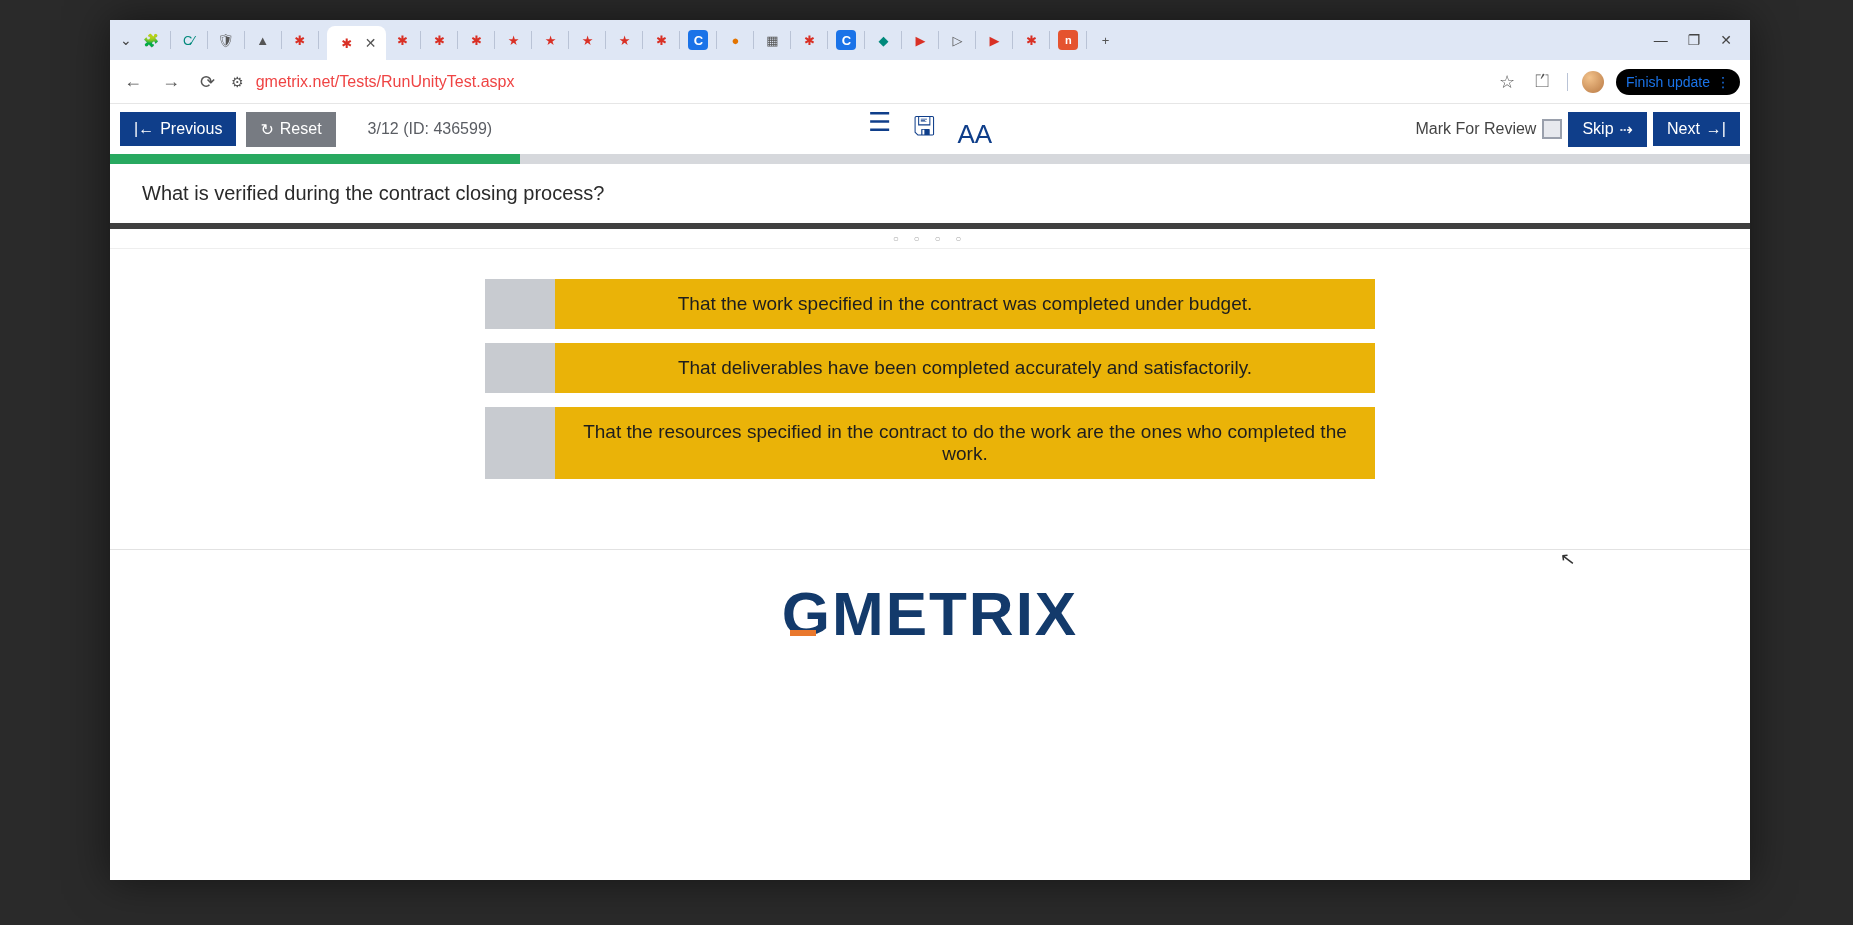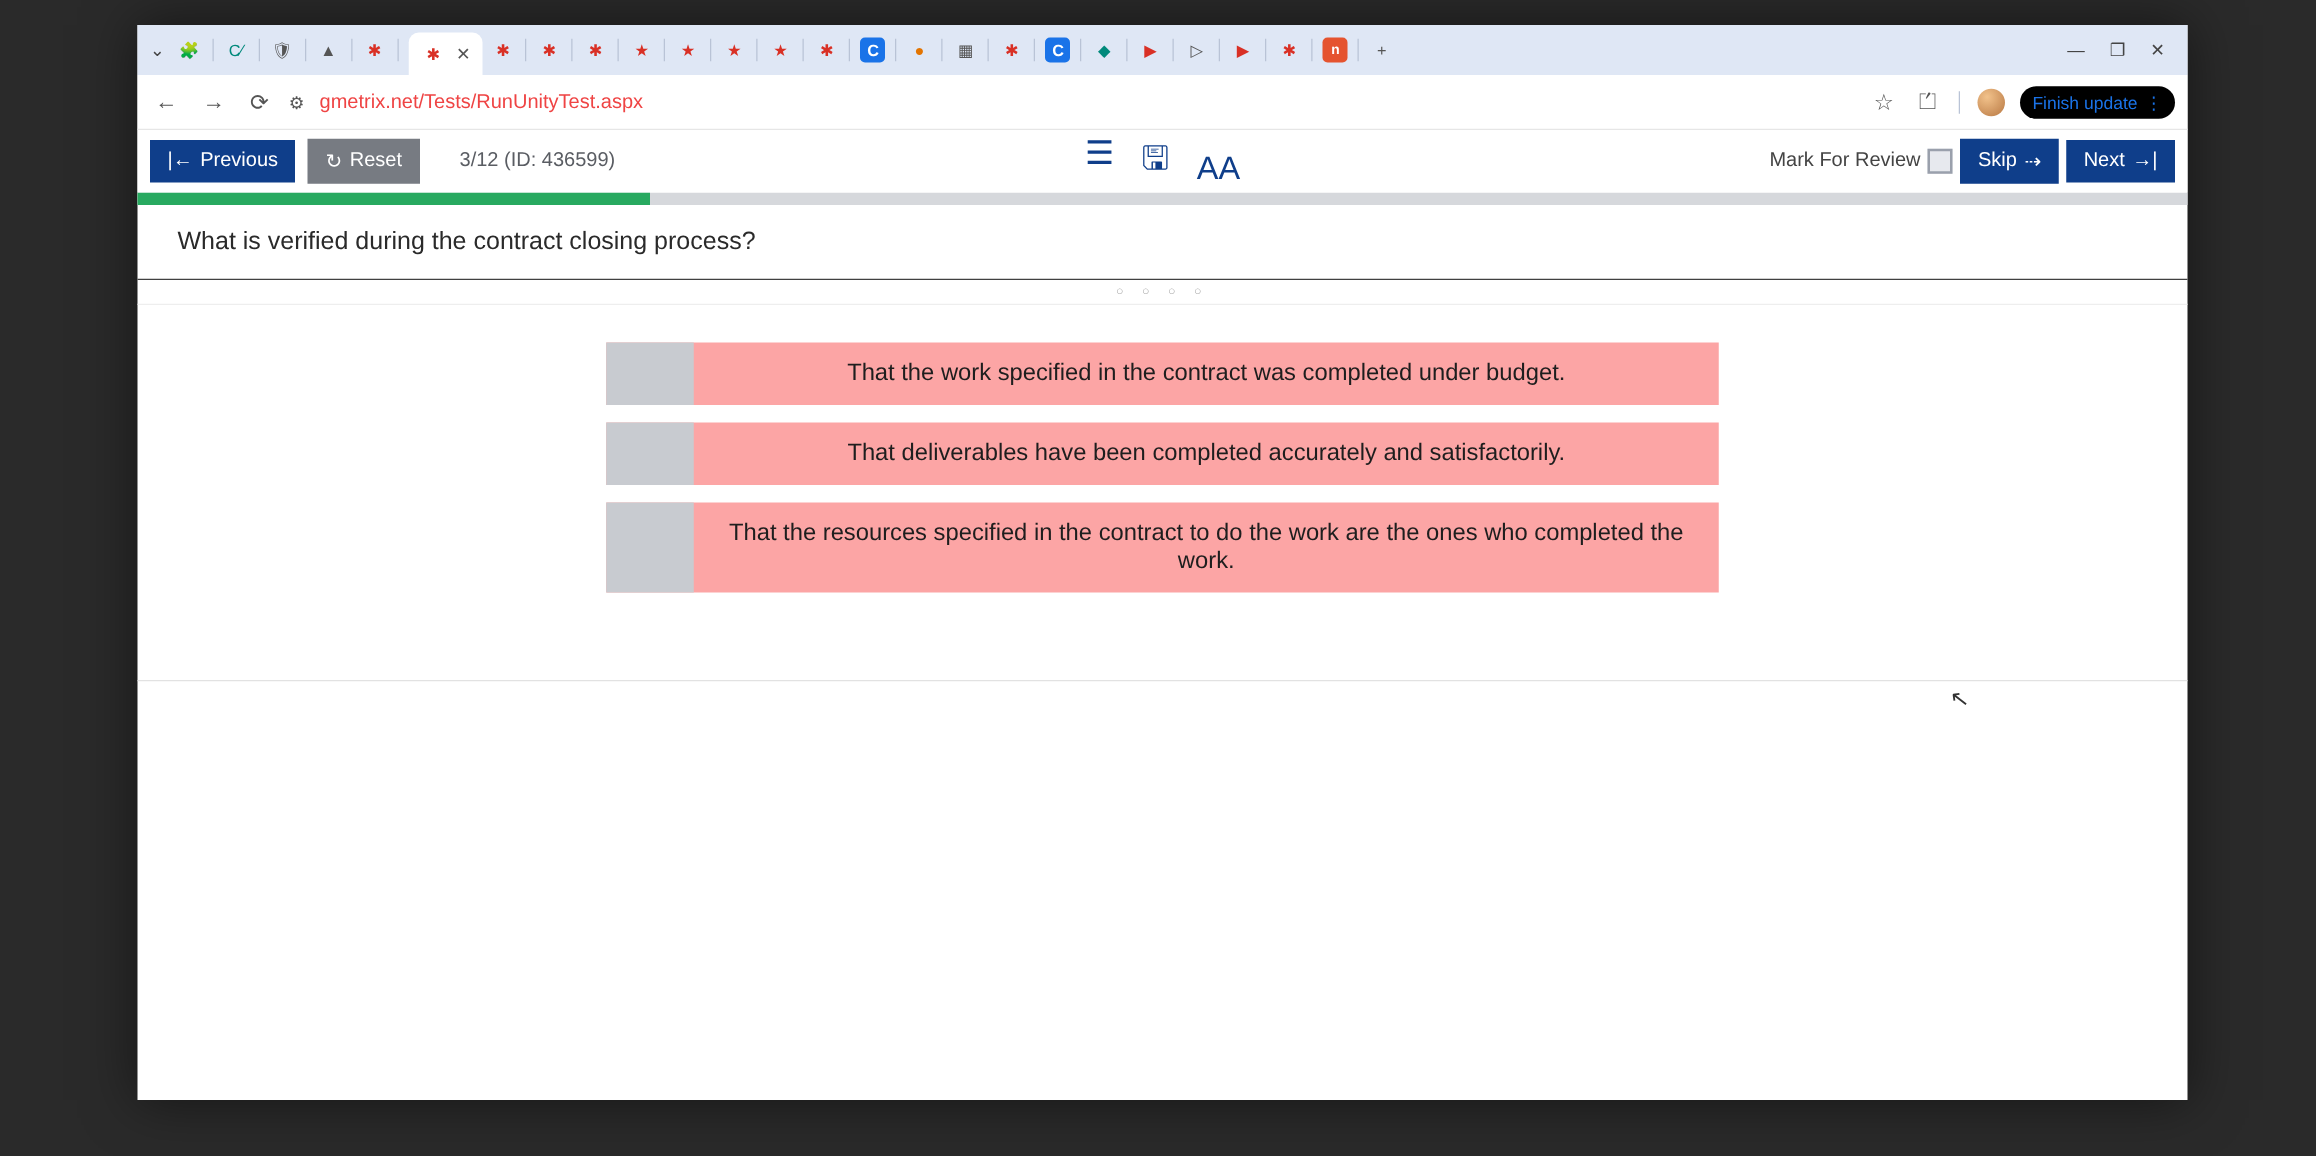--- a/index.html
+++ b/index.html
@@ -84,33 +84,33 @@
   }
   .centericons .ci { font-size:26px; cursor:pointer;}
   .markrev { margin-left:auto; display:flex; align-items:center; gap:6px; color:#444; font-size:16px;}
   .chk { width:20px; height:20px; border:2px solid #9aa0ac; background:#e7e9ee; cursor:pointer;}
   
   .progress { height:10px; background:#d6d8dc;}
   .progress .fill { height:100%; background:#28a960;}
   
   .question {
     padding:18px 32px; font-size:20px; color:#2a2a2a;
-    border-bottom:1px solid #404040;
+    border-bottom:6px solid #404040;
   }
   .dragdots {
     text-align:center; color:#aaa; font-size:10px; letter-spacing:6px;
     padding:4px 0; border-bottom:1px solid #eee;
   }
   
   .answers {
     display:flex; flex-direction:column; gap:14px;
     align-items:center; padding:30px 0 40px;
   }
   .answer {
-    width:890px; background:#fca5a5;
+    width:890px; background:#eab308;
     padding:14px 22px; text-align:center;
     font-size:19px; color:#1e1e1e;
     border-left:70px solid #c8cbd0;
     cursor:pointer;
   }
   
   .footerline { height:1px; background:#e2e2e2; margin-top:30px;}
   .logo {
     text-align:center; font-size:62px; font-weight:700;
     color:#133a6b; margin-top:28px; letter-spacing:2px;
@@ -254,15 +254,18 @@
   <div class="question">What is verified during the contract closing process?</div>
   <div class="dragdots">○ ○ ○ ○</div>
 
   <div class="answers">
     <div class="answer">That the work specified in the contract was completed under budget.</div>
     <div class="answer">That deliverables have been completed accurately and satisfactorily.</div>
     <div class="answer">That the resources specified in the contract to do the work are the ones who completed the work.</div>
   </div>
 
   <div class="footerline"></div>
+  <div class="logo">
+    <span class="g-accent">G</span>METRIX
+  </div>
 
   <div class="cursor">↖</div>
 </div>
 
 </body></html>

